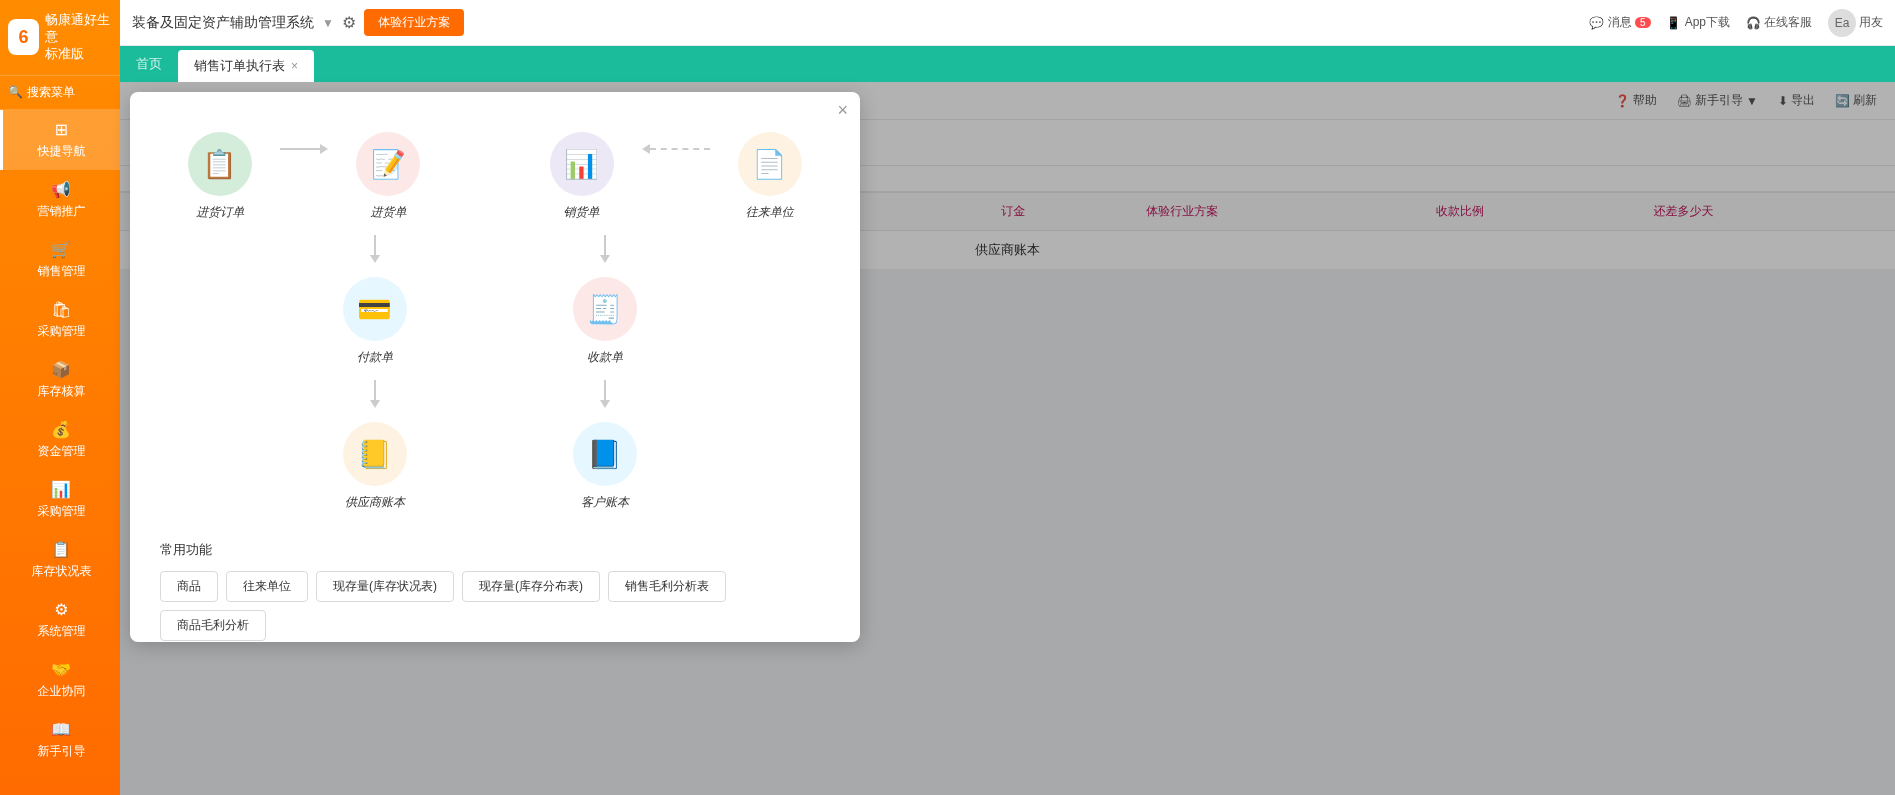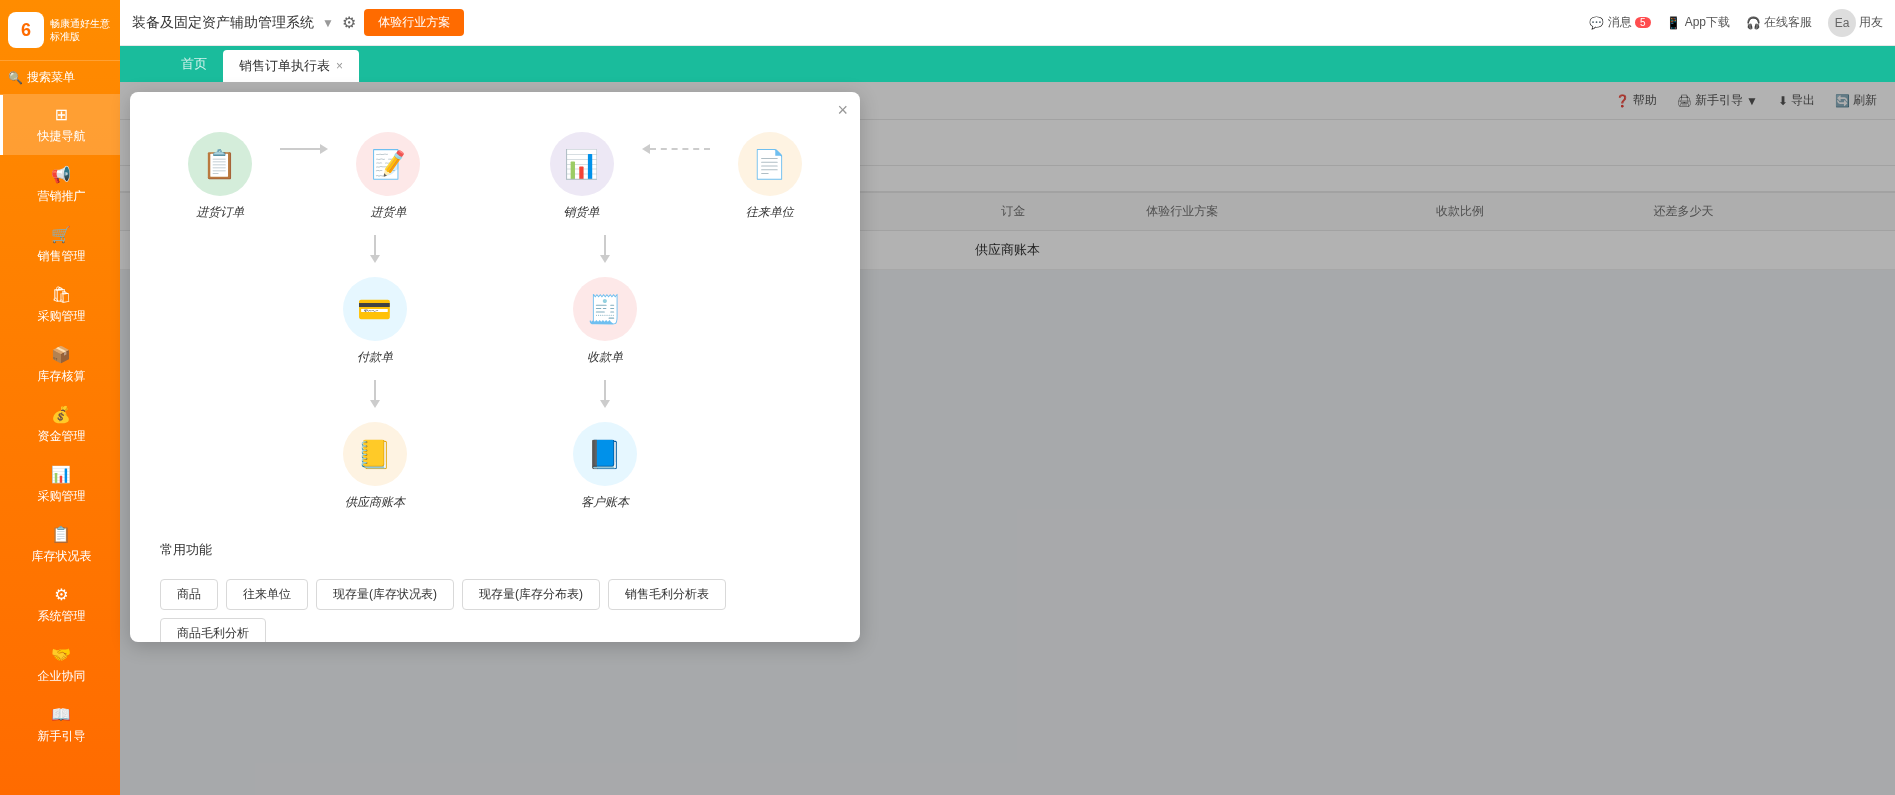--- a/index.html
+++ b/index.html
@@ -13,21 +13,21 @@
     }
     .sidebar-logo {
       padding: 12px 8px; display: flex; align-items: center; gap: 6px;
       border-bottom: 1px solid rgba(255,255,255,0.2);
     }
     .sidebar-logo-icon {
       width: 36px; height: 36px; background: #fff; border-radius: 8px;
       display: flex; align-items: center; justify-content: center;
       color: #ff6b00; font-size: 18px; font-weight: bold;
     }
-    .sidebar-logo-text { color: #fff; font-size: 10px; line-height: 1.3; }
+    .sidebar-logo-text { color: #fff; font-size: 13px; line-height: 1.3; }
     .sidebar-search {
       padding: 8px; display: flex; align-items: center; gap: 4px;
       color: #fff; font-size: 12px; cursor: pointer;
       border-bottom: 1px solid rgba(255,255,255,0.2);
     }
     .sidebar-nav { flex: 1; overflow-y: auto; }
     .sidebar-item {
       padding: 10px 8px; display: flex; flex-direction: column; align-items: center; gap: 4px;
       color: #fff; font-size: 12px; cursor: pointer;
       border-left: 3px solid transparent;
@@ -49,21 +49,21 @@
       border-radius: 4px; cursor: pointer; font-size: 12px;
     }
     .header-right { margin-left: auto; display: flex; align-items: center; gap: 16px; }
     .header-right-item { display: flex; align-items: center; gap: 3px; color: #555; font-size: 12px; cursor: pointer; }
     .badge { background: #ff4d4f; color: #fff; border-radius: 10px; padding: 0 4px; font-size: 10px; min-width: 16px; text-align: center; }
     .user-avatar { width: 28px; height: 28px; border-radius: 50%; background: #ddd; display: flex; align-items: center; justify-content: center; font-size: 12px; color: #666; }
 
     
     .tab-bar {
       position: fixed; left: 120px; top: 46px; right: 0; height: 36px;
-      background: #1abc9c; display: flex; align-items: center; z-index: 49; padding-left: 45px;
+      background: #1abc9c; display: flex; align-items: center; z-index: 49;
     }
     .tab-item {
       padding: 0 16px; height: 36px; display: flex; align-items: center; gap: 6px;
       font-size: 13px; cursor: pointer; color: rgba(255,255,255,0.8);
     }
     .tab-item.active { background: #fff; color: #333; border-radius: 4px 4px 0 0; margin-top: 4px; height: 32px; }
     .tab-close { color: #999; font-size: 12px; }
 
     
     .main-content {
@@ -101,21 +101,21 @@
     .settings-btn {
       background: #fff; color: #555; border: 1px solid #d9d9d9; padding: 5px 12px;
       border-radius: 4px; cursor: pointer; font-size: 12px;
     }
     .more-conditions { color: #1abc9c; font-size: 12px; cursor: pointer; padding: 4px 0; }
 
     
     .data-table { width: 100%; border-collapse: collapse; font-size: 12px; }
     .data-table th {
       background: #fafafa; border-bottom: 1px solid #e8e8e8; border-top: 1px solid #e8e8e8;
-      padding: 10px 12px; text-align: left; color: #737373; font-weight: normal; white-space: nowrap; margin-top: 16px;
+      padding: 10px 12px; text-align: left; color: #be185d; font-weight: normal; white-space: nowrap; margin-top: 16px;
     }
     .data-table td { padding: 10px 12px; border-bottom: 1px solid #f0f0f0; color: #333; }
     .empty-tip { text-align: center; padding: 40px; color: #999; font-size: 13px; }
 
     
     .modal-overlay {
       position: fixed; left: 120px; top: 82px; right: 0; bottom: 0;
       background: rgba(0,0,0,0.3); z-index: 200; display: flex; align-items: flex-start; justify-content: flex-start;
       padding: 10px;
     }
@@ -141,21 +141,21 @@
     .flow-arrow-h { display: flex; align-items: center; margin-top: 22px; }
     .flow-arrow-h .line { width: 40px; height: 2px; background: #ccc; }
     .flow-arrow-h .dash-line { width: 60px; border-top: 2px dashed #ccc; }
     .flow-arrow-h .arrowhead { width: 0; height: 0; border-top: 5px solid transparent; border-bottom: 5px solid transparent; border-left: 8px solid #ccc; }
     .flow-arrow-v { display: flex; flex-direction: column; align-items: center; width: 140px; }
     .flow-arrow-v .line { width: 2px; height: 20px; background: #ccc; }
     .flow-arrow-v .arrowhead { width: 0; height: 0; border-left: 5px solid transparent; border-right: 5px solid transparent; border-top: 8px solid #ccc; }
 
     
     .common-func { padding: 0 30px 20px; }
-    .common-func-title { font-size: 13px; color: #333; margin-bottom: 20px; }
+    .common-func-title { font-size: 13px; color: #333; margin-bottom: 12px; }
     .func-btns { display: flex; flex-wrap: wrap; gap: 8px; margin-bottom: 8px; }
     .func-btn {
       border: 1px solid #d9d9d9; background: #fff; padding: 6px 16px;
       border-radius: 4px; font-size: 12px; color: #333; cursor: pointer;
     }
   </style>
 </head>
 <body>
 
 <div class="sidebar">

